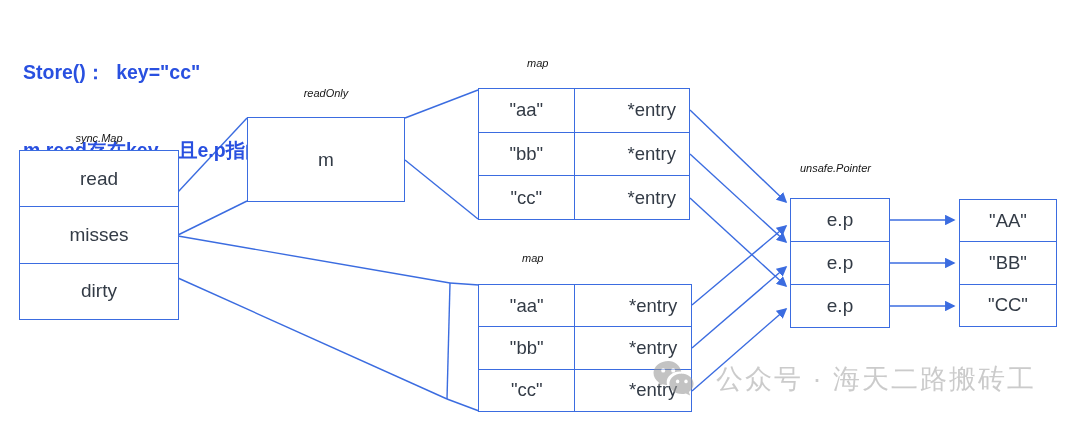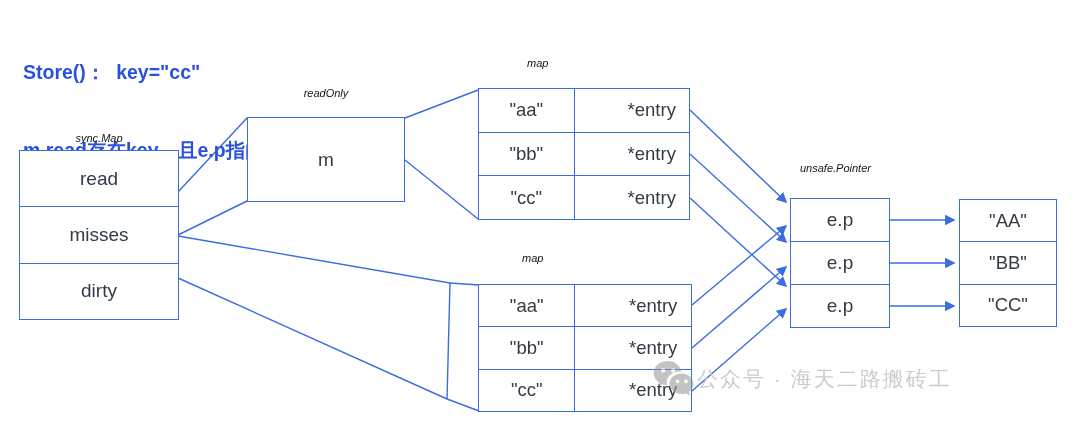--- a/index.html
+++ b/index.html
@@ -82,23 +82,23 @@
   .lbl-sync   { left: 19px;  top: 132px; width: 160px; }
   .lbl-ronly  { left: 247px; top: 87px;  width: 158px; }
   .lbl-mapt   { left: 527px; top: 57px;  }
   .lbl-mapb   { left: 522px; top: 252px; }
   .lbl-ep     { left: 800px; top: 162px; }
   .watermark {
     position: absolute;
     left: 652px; top: 360px;
     display: flex;
     align-items: center;
-    gap: 1px;
+    gap: 20px;
     color: var(--watermark-text);
-    font-size: 21px;
+    font-size: 27px;
     letter-spacing: 2px;
     white-space: nowrap;
     opacity: 0.9;
   }
   .wechat-icon { width: 44px; height: 37px; opacity: 0.65; }
 </style>
 </head>
 <body>
 
 <div class="canvas">

